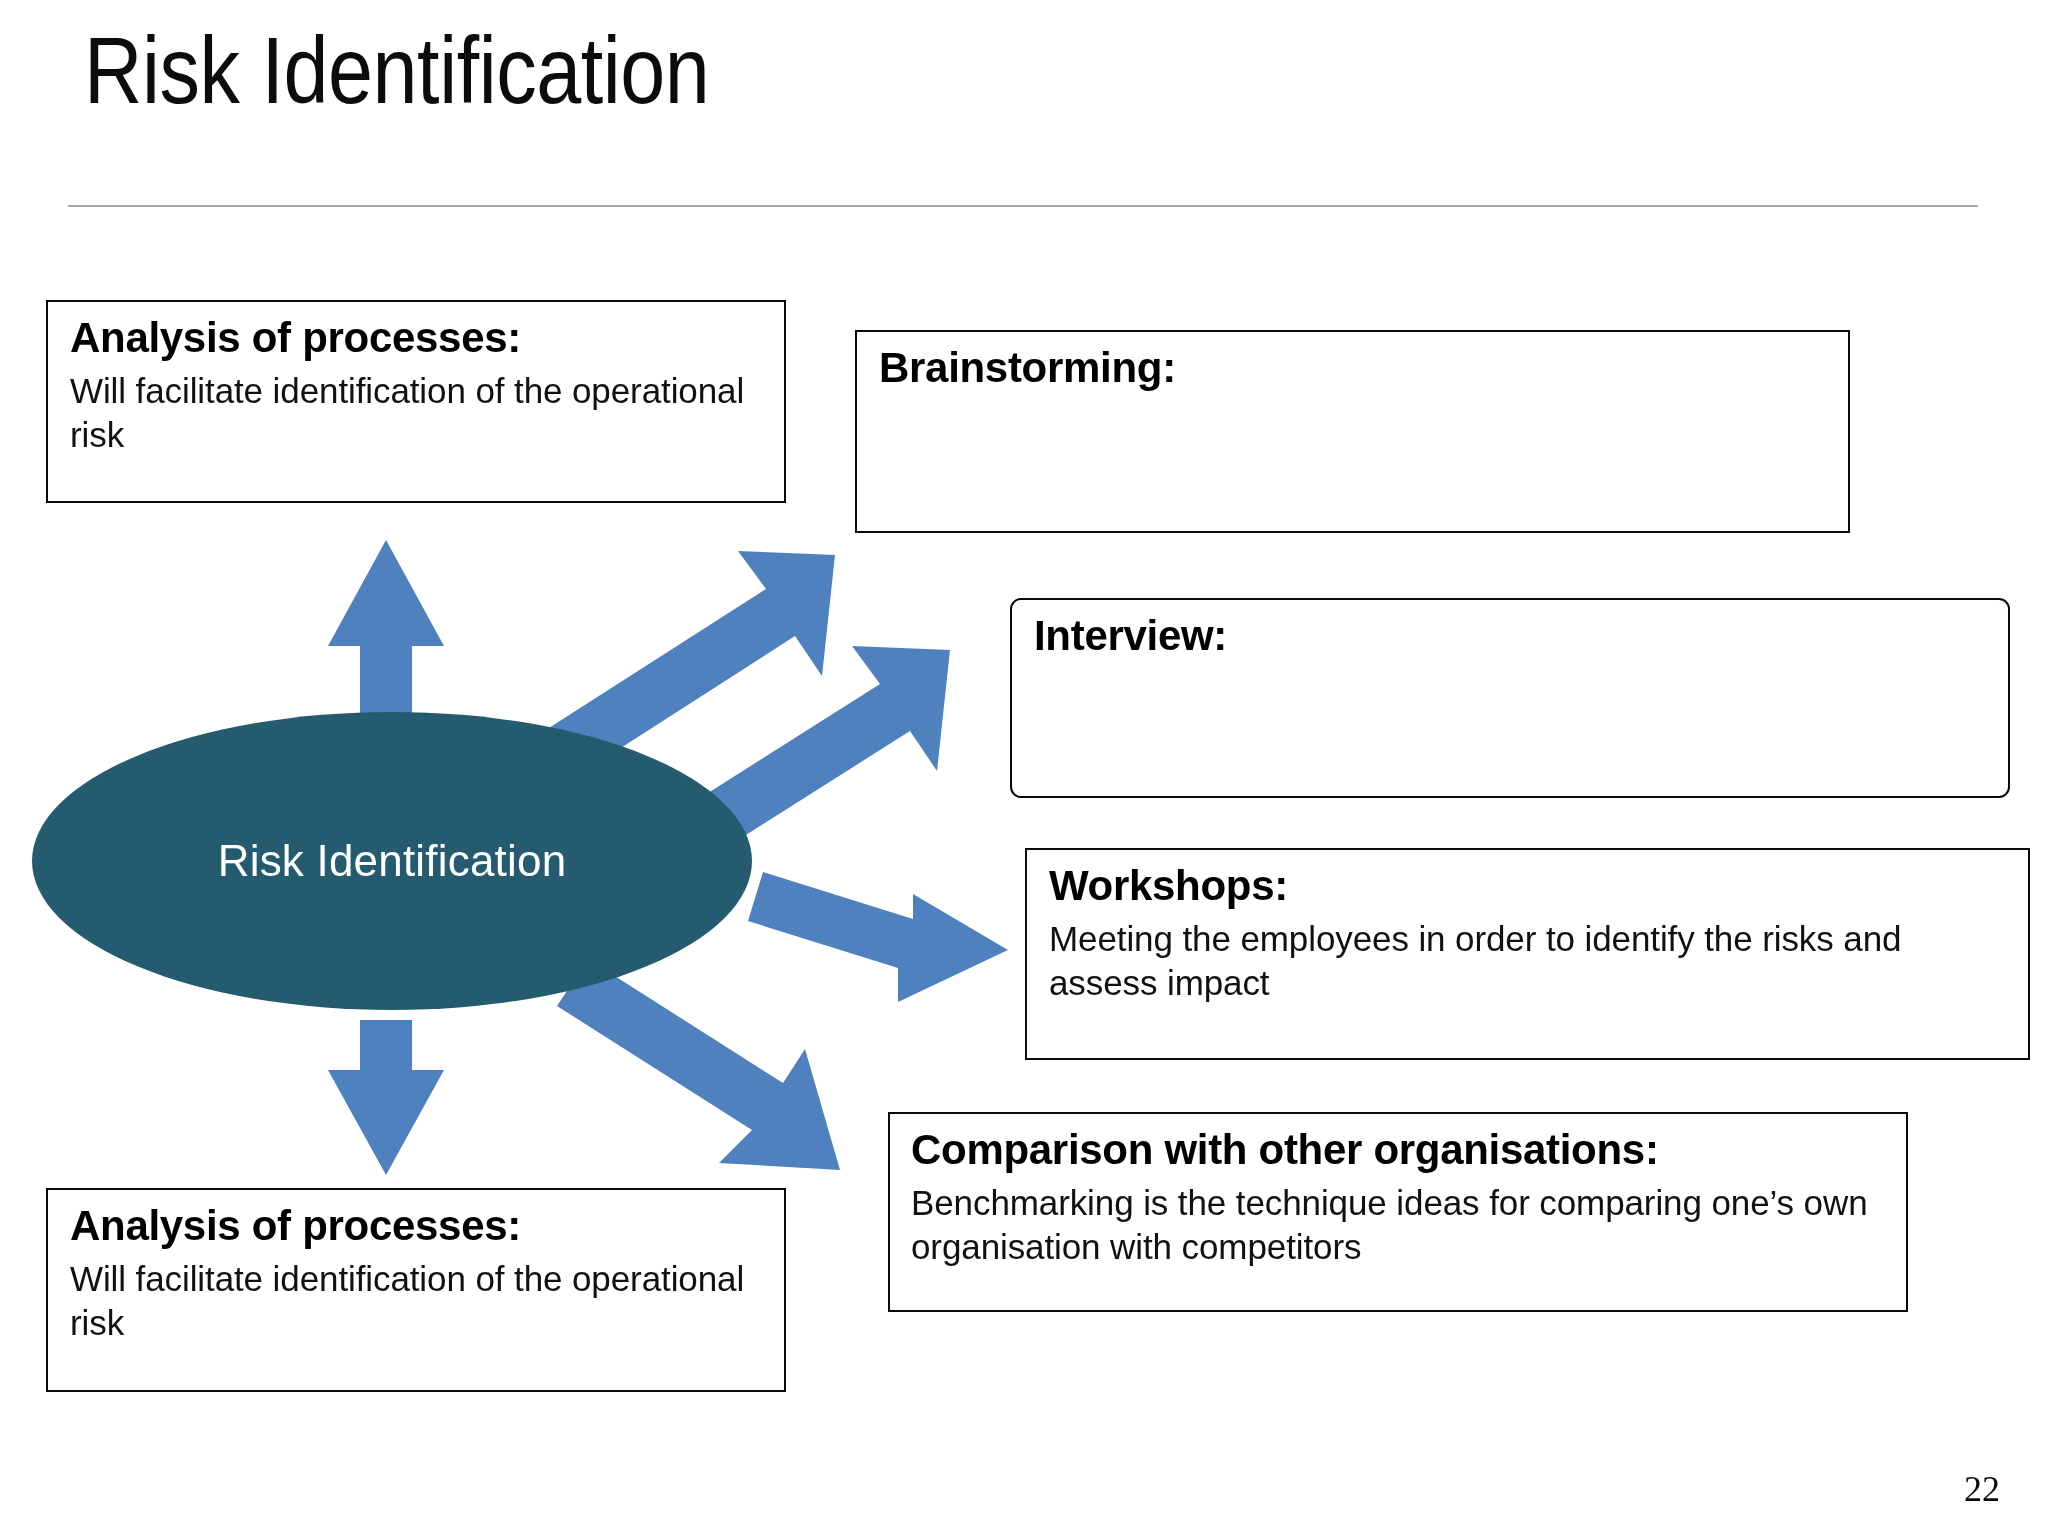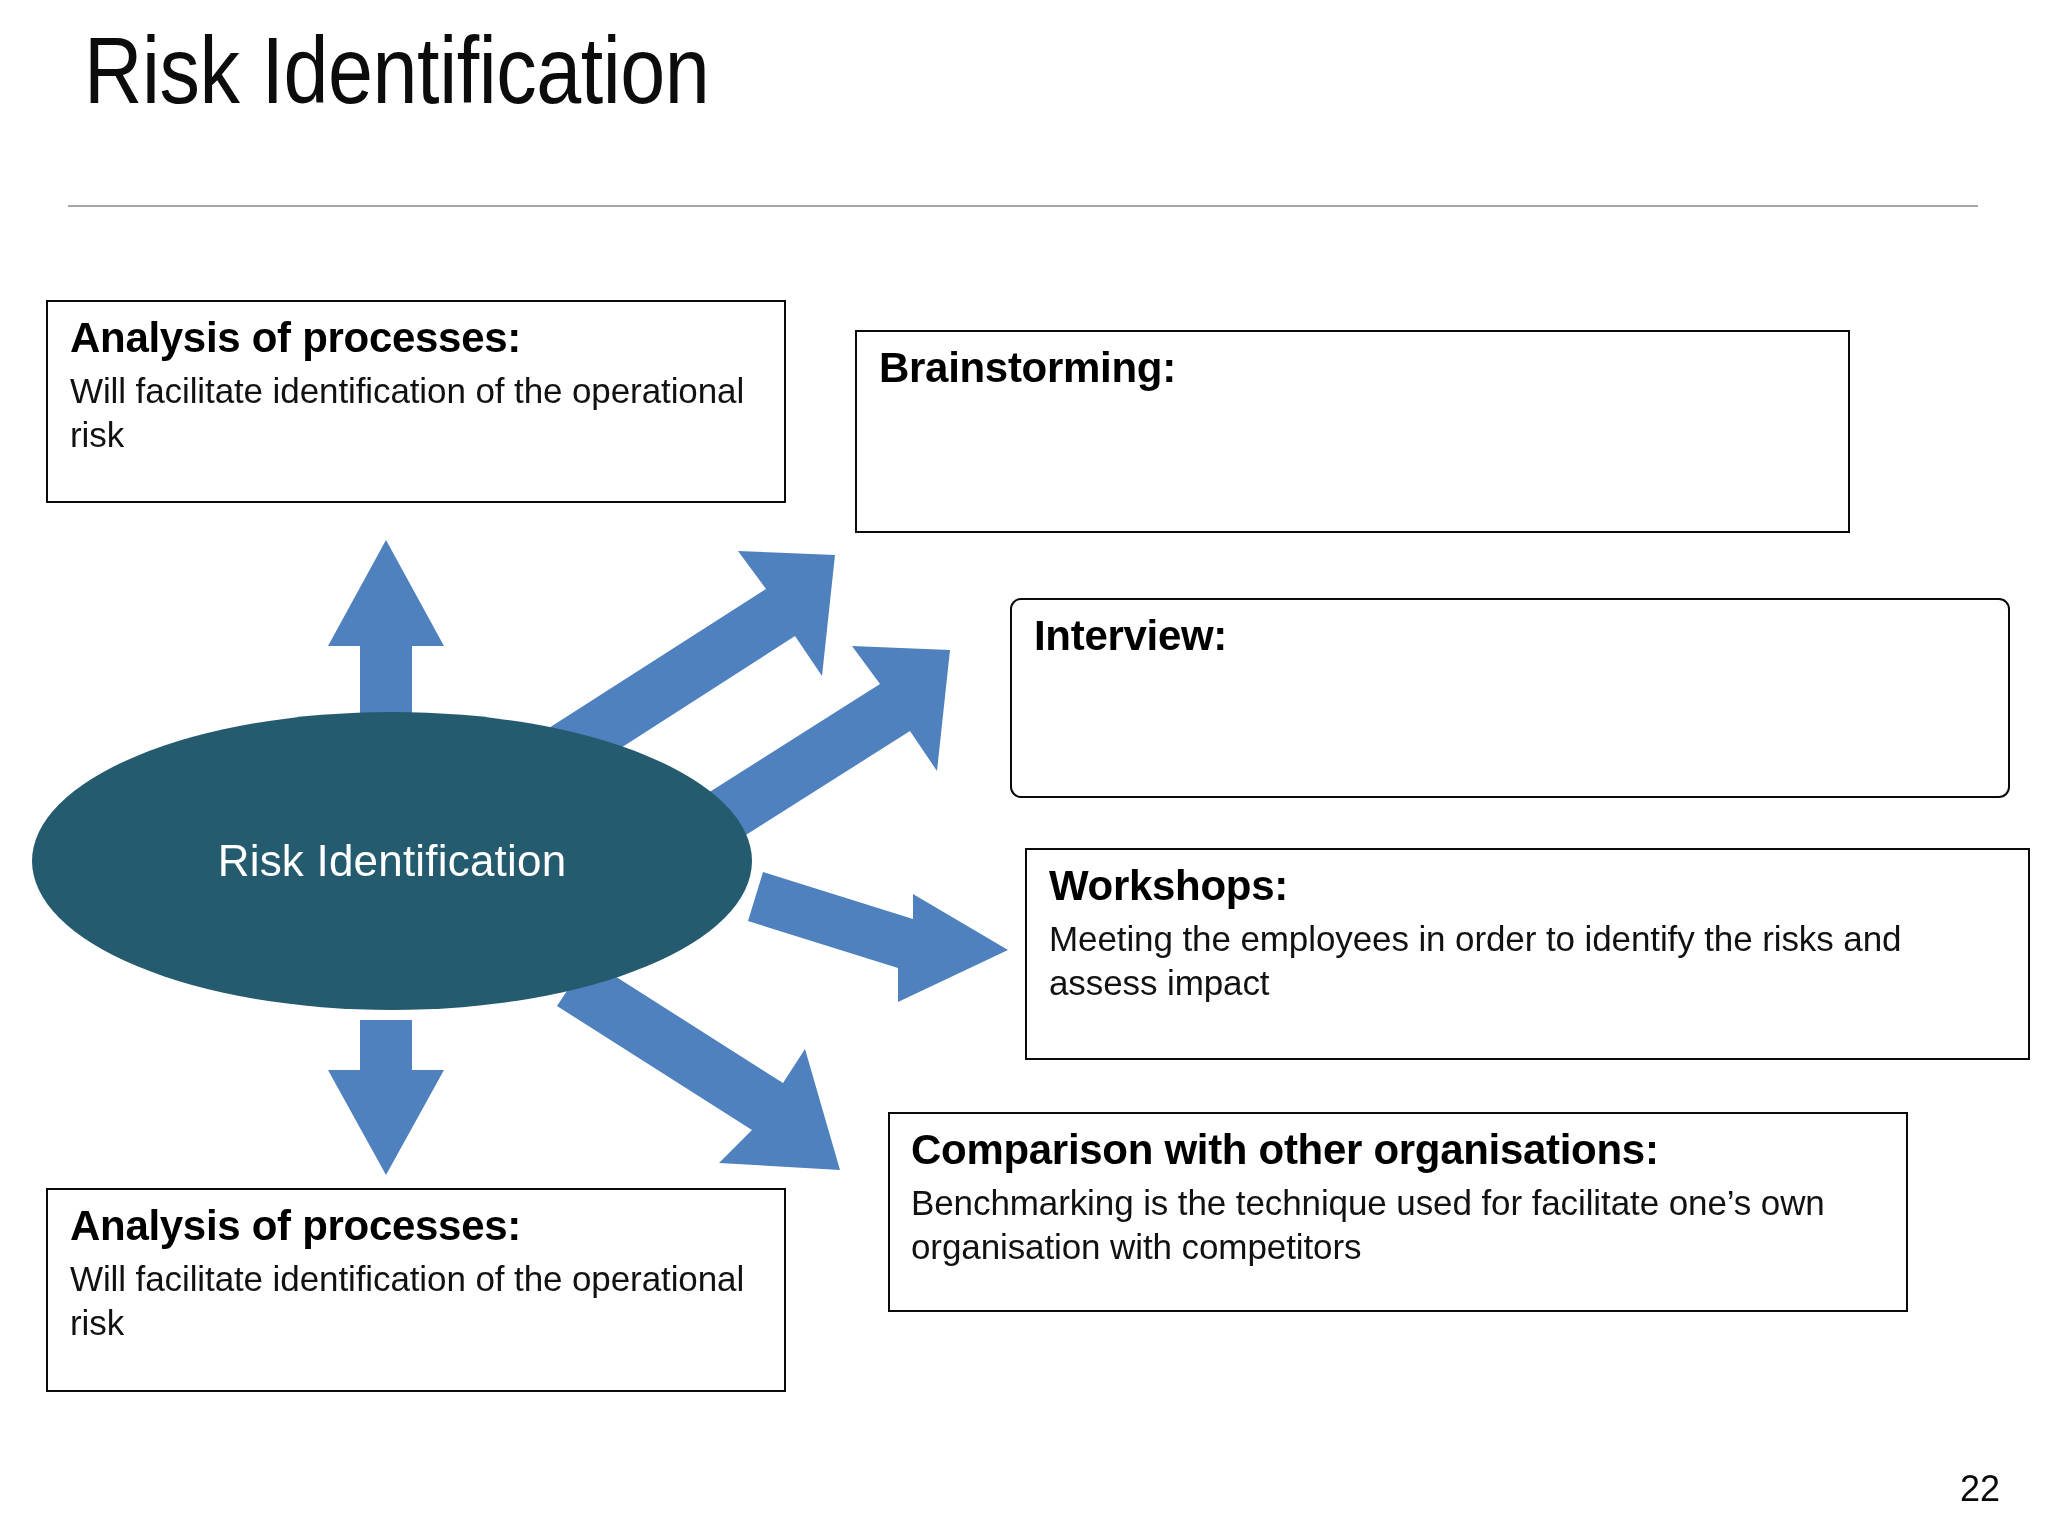--- a/index.html
+++ b/index.html
@@ -103,21 +103,21 @@
     width: 2048px;
     height: 1536px;
     pointer-events: none;
   }
 
   
   #page-number {
     position: absolute;
     right: 48px;
     bottom: 26px;
-    font-family: Liberation Sans, sans-serif;
+    font-family: Liberation Serif, serif;
     font-size: 36px;
     color: #0a0a0a;
   }
 </style>
 </head>
 <body>
 
 <div id="slide-title">Risk Identification</div>
 
 <div id="title-rule"></div>
@@ -154,21 +154,21 @@
   <p class="box-heading">Interview:</p>
 </div>
 
 <div class="info-box" id="box-workshops">
   <p class="box-heading">Workshops:</p>
   <p class="box-body">Meeting the employees in order to identify the risks and assess impact</p>
 </div>
 
 <div class="info-box" id="box-comparison">
   <p class="box-heading">Comparison with other organisations:</p>
-  <p class="box-body">Benchmarking is the technique used for facilitate one’s own organisation with competitors</p>
+  <p class="box-body">Benchmarking is the technique ideas for comparing one’s own organisation with competitors</p>
 </div>
 
 <div class="info-box" id="box-analysis-bottom">
   <p class="box-heading">Analysis of processes:</p>
   <p class="box-body">Will facilitate identification of the operational risk</p>
 </div>
 
 <div id="page-number">22</div>
 
 </body></html>

